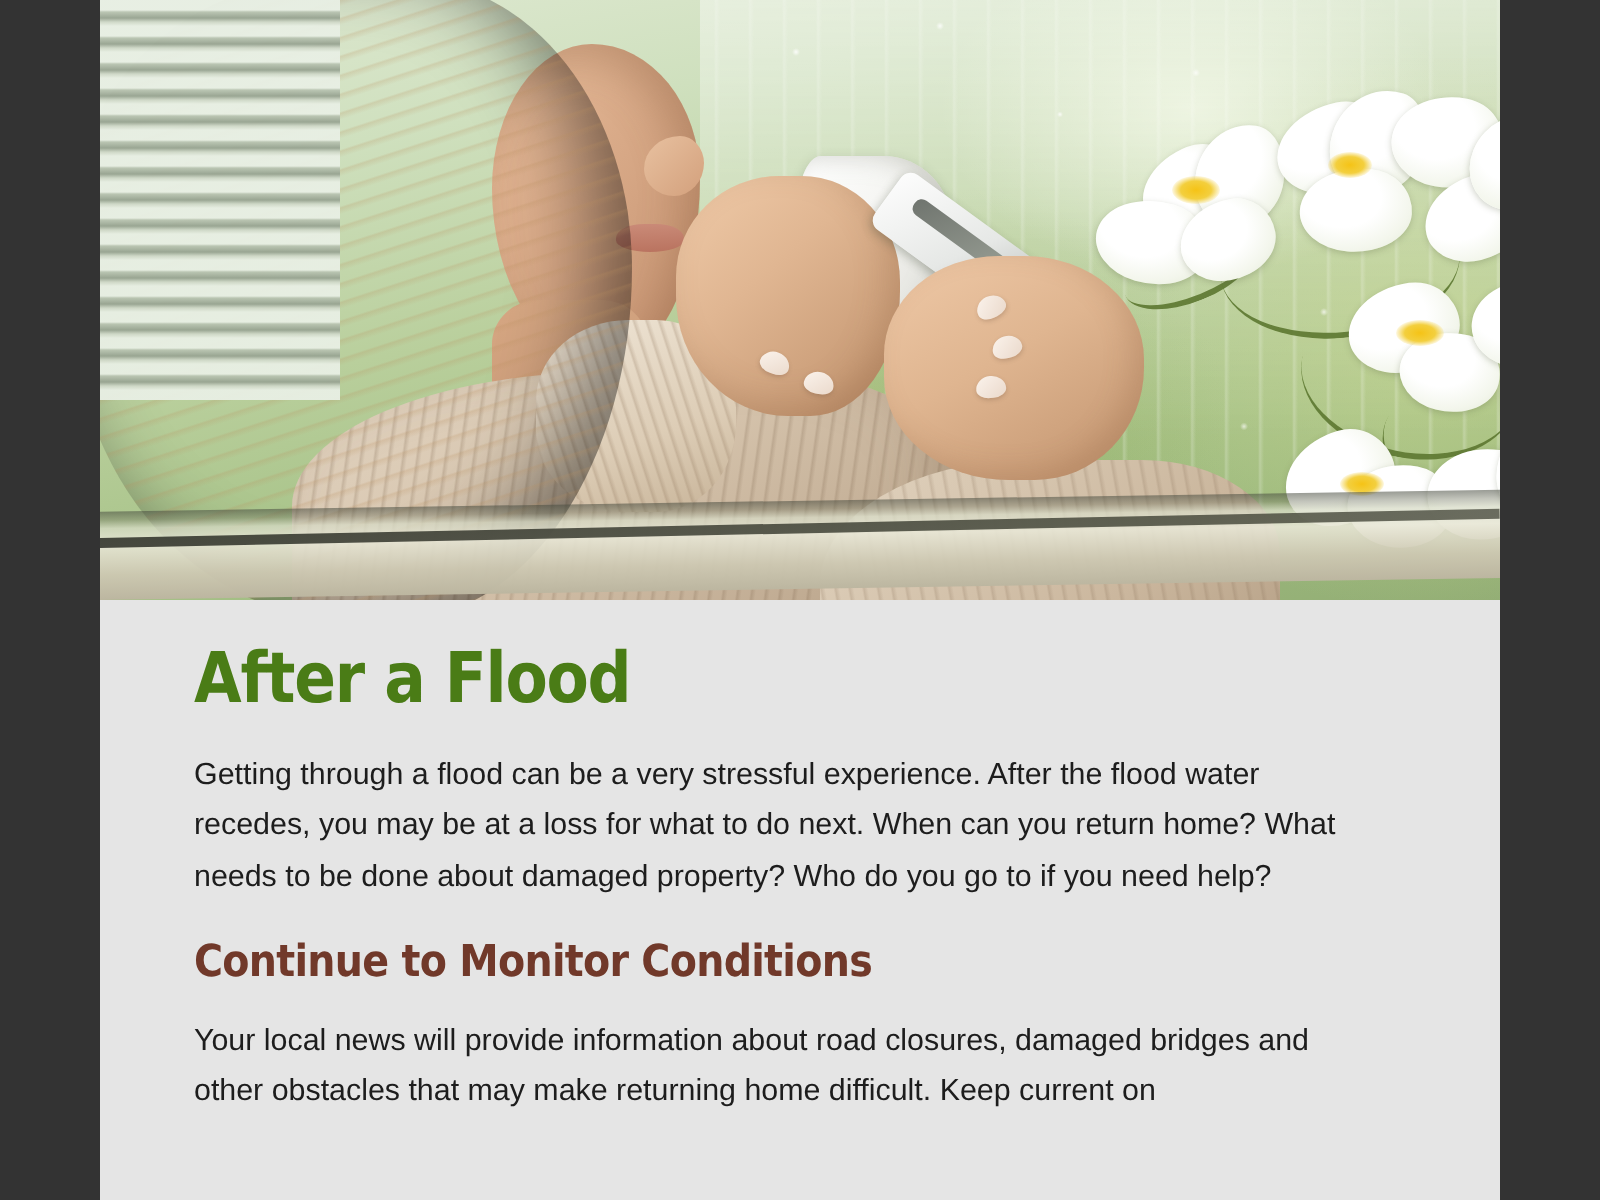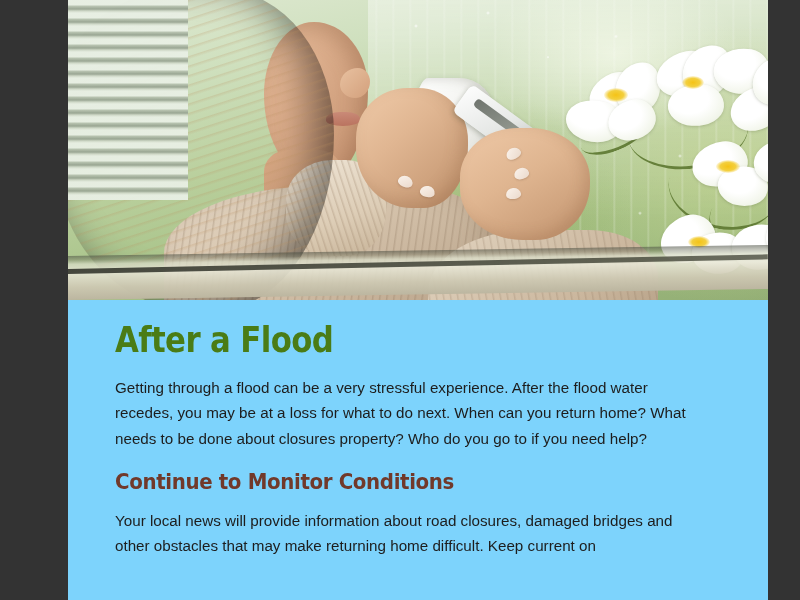--- a/index.html
+++ b/index.html
@@ -18,23 +18,23 @@
   .page-gutter {
     width: 800px;
     height: 600px;
     background: #333333;
     display: flex;
     justify-content: flex-start;
   }
 
   .content-column {
     width: 700px;
-    margin-left: 68px;
+    margin-left: 50px;
     height: 600px;
-    background: #7dd3fc;
+    background: #e5e5e5;
     overflow: hidden;
     position: relative;
   }
 
   
   .hero {
     position: relative;
     width: 700px;
     height: 300px;
     overflow: hidden;
@@ -392,21 +392,21 @@
       </div>
 
       <div class="hero-blinds"></div>
       <div class="hero-sill"></div>
       <div class="hero-sill-line"></div>
     </div>
 
     <div class="article">
       <h1 class="article-title">After a Flood</h1>
 
-      <p class="article-paragraph">Getting through a flood can be a very stressful experience. After the flood water recedes, you may be at a loss for what to do next. When can you return home? What needs to be done about closures property? Who do you go to if you need help?</p>
+      <p class="article-paragraph">Getting through a flood can be a very stressful experience. After the flood water recedes, you may be at a loss for what to do next. When can you return home? What needs to be done about damaged property? Who do you go to if you need help?</p>
 
 
       <h2 class="article-subtitle">Continue to Monitor Conditions</h2>
 
       <p class="article-paragraph">Your local news will provide information about road closures, damaged bridges and other obstacles that may make returning home difficult. Keep current on</p>
     </div>
 
   </div>
 </div>
 

